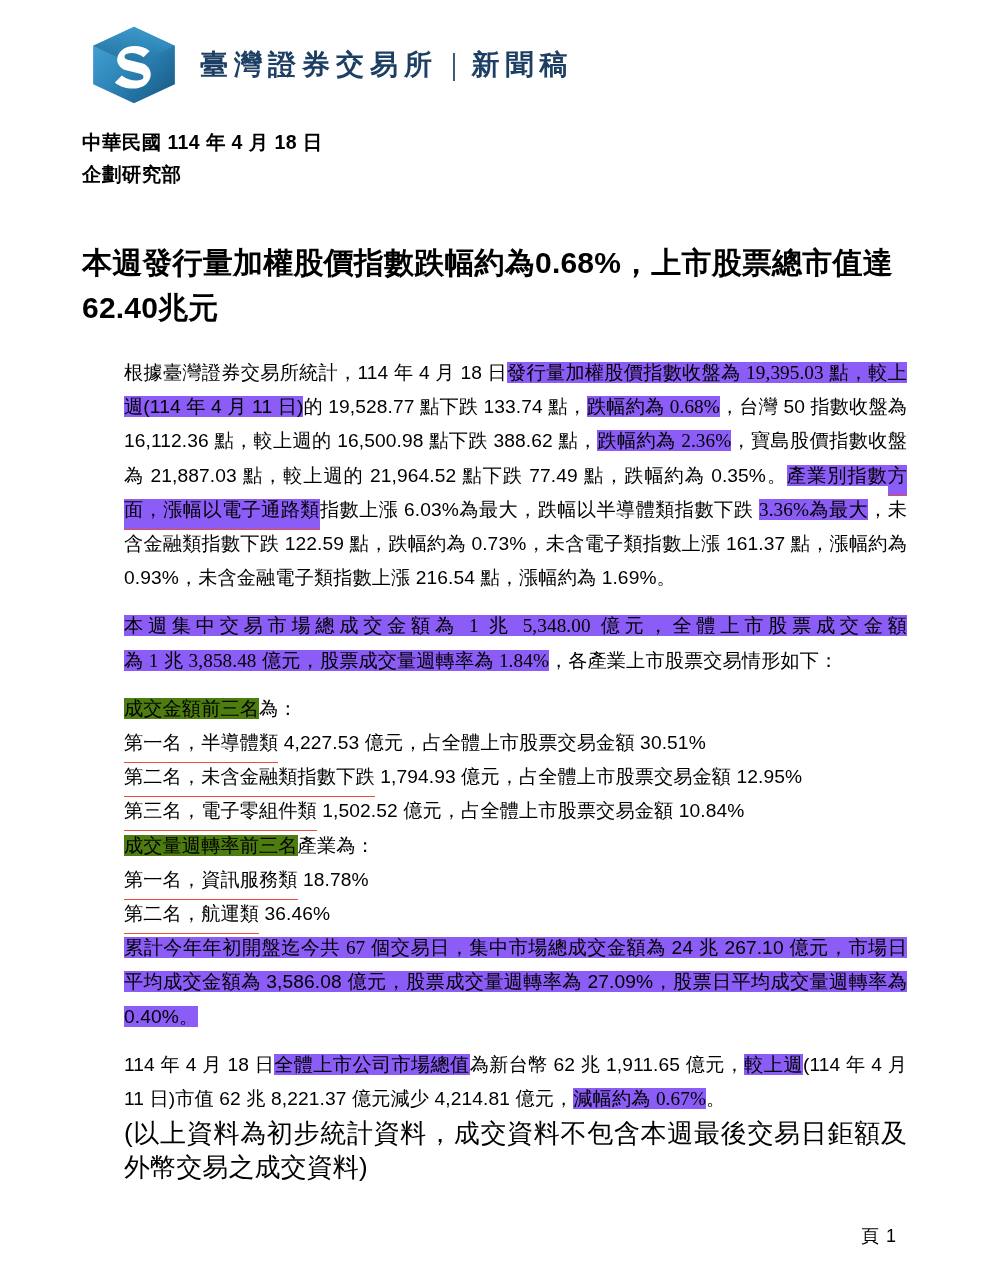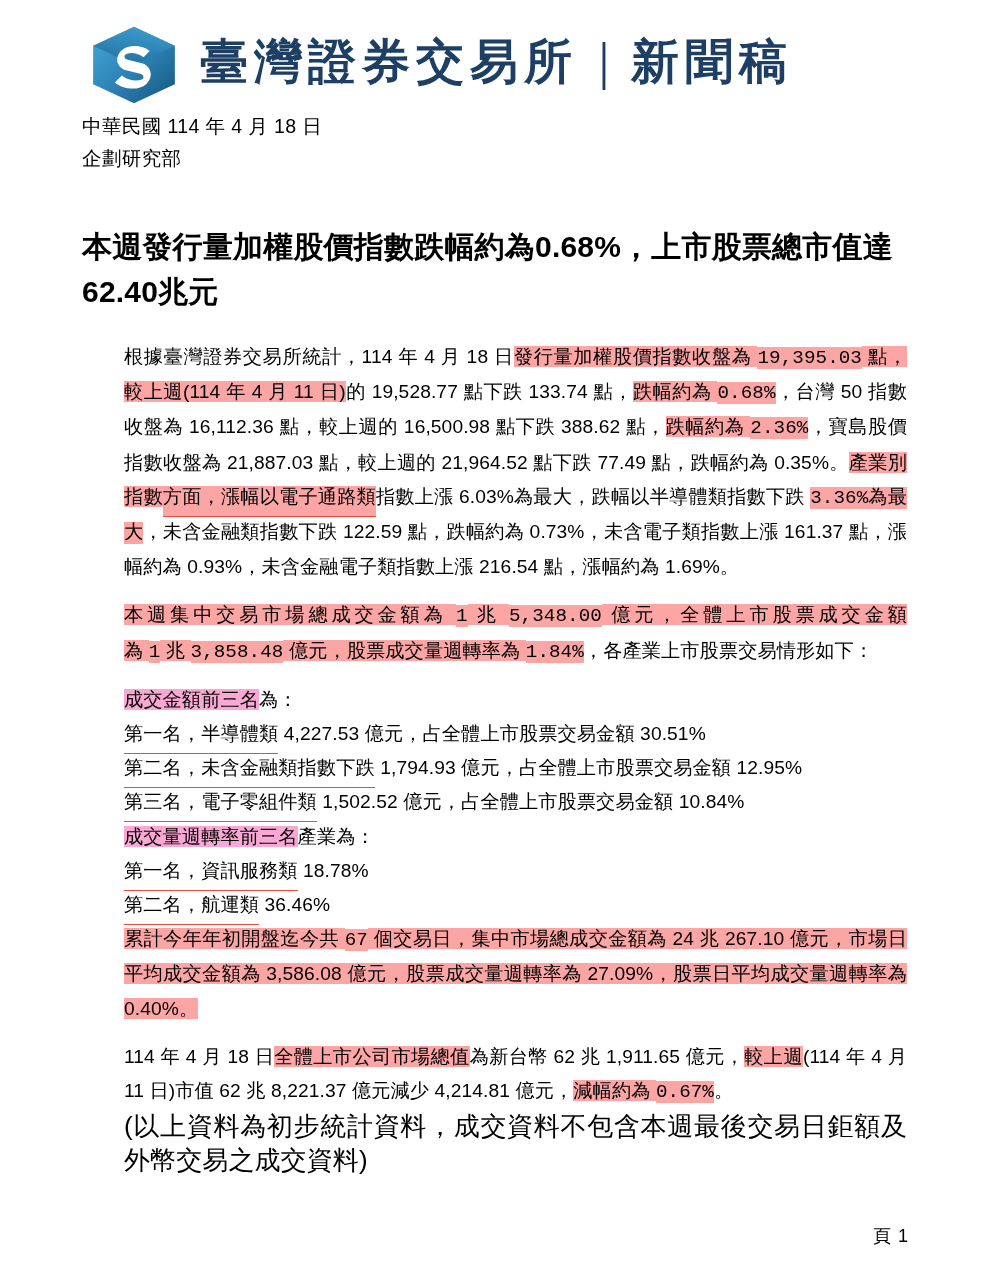--- a/index.html
+++ b/index.html
@@ -33,41 +33,42 @@
     height: 96px;
     box-sizing: border-box;
   }
   .logo-mark {
     width: 88px;
     height: 80px;
     flex: 0 0 auto;
     margin-right: 22px;
   }
   .masthead-title {
-    font-family: Liberation Mono, monospace;
-    font-size: 48px;
+    font-family: Liberation Sans, sans-serif;
+    font-size: 28px;
     font-weight: 700;
     letter-spacing: 6px;
     color: #1c3f63;
     white-space: nowrap;
     line-height: 1;
   }
   .masthead-sep {
     color: #1c3f63;
     font-weight: 400;
     letter-spacing: 2px;
     padding: 0 2px;
   }
 
   
   .meta {
-    margin-top: 14px;
+    margin-top: 30px;
     font-size: 19.5px;
     line-height: 32px;
     letter-spacing: 0.4px;
+    font-weight: bold;
   }
   .meta div { white-space: nowrap; }
 
   
   .headline {
     margin-top: 50px;
     font-size: 30px;
     font-weight: 700;
     line-height: 45px;
     letter-spacing: 0.2px;
@@ -97,42 +98,42 @@
     white-space: nowrap;
   }
   .list-head {
     padding-left: 42px;
     margin: 0;
     white-space: nowrap;
   }
 
   
   .hl {            
-    background-color: #fca5a5;
+    background-color: #8b5cf6;
   }
   .hl-pink {       
-    background-color: #f9a8d4;
+    background-color: #4d7c0f;
   }
   .ul-red {        
     border-bottom: 1.6px solid #e8ararar;
     border-bottom: 1.6px solid #e74c3c;
     padding-bottom: 9px;
   }
-  .num { font-family: Liberation Mono, monospace; margin-top: 16px; }
+  .num { font-family: Liberation Serif, serif; margin-top: 16px; }
 
   
   .footnote {
     margin-top: 6px;
     padding-left: 42px;
     font-size: 26px;
     line-height: 34px;
   }
   .page-number {
     position: absolute;
-    right: 80px;
+    right: 92px;
     bottom: 32px;
     font-size: 18px;
     letter-spacing: 1px;
   }
 </style>
 </head>
 <body>
 
 <div class="page">
 

